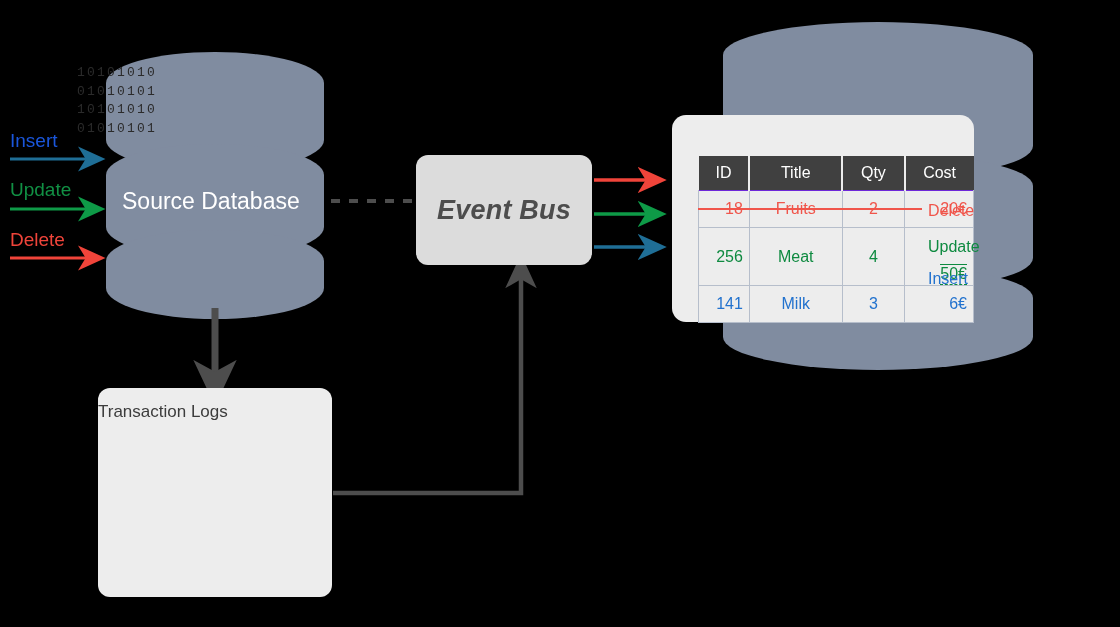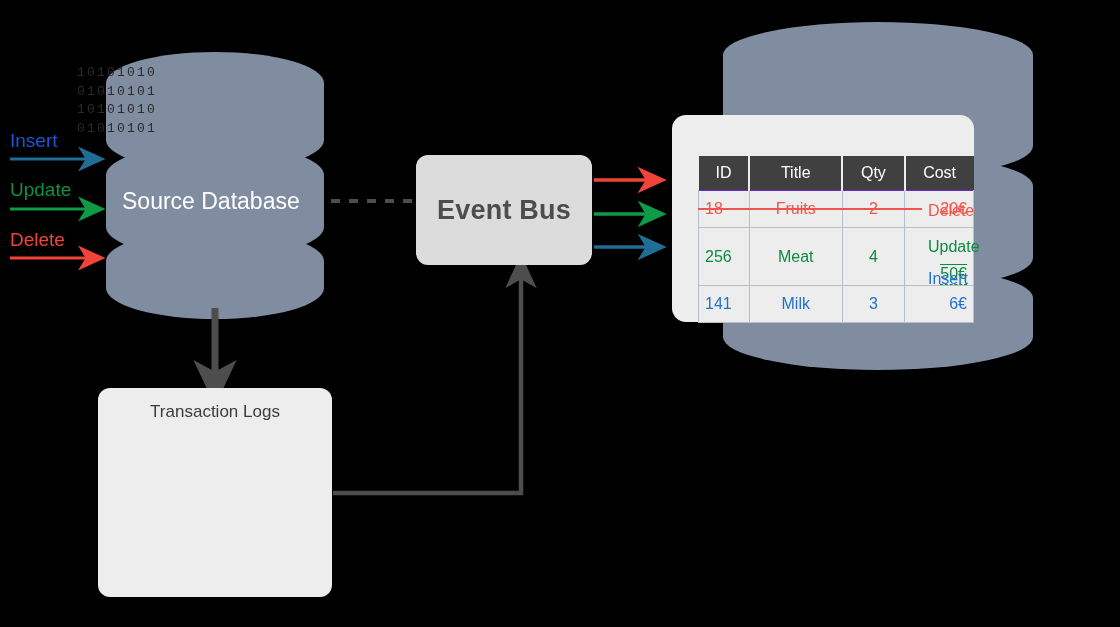--- a/index.html
+++ b/index.html
@@ -56,35 +56,36 @@
     display: flex;
     align-items: center;
     justify-content: center;
   }
   #event-bus-label {
     color: #4D4D4D;
     font-size: 27px;
     font-weight: bold;
     font-family: "Liberation Sans", sans-serif;
     letter-spacing: 0.2px;
+    font-style: italic;
   }
 
   
   #tx-logs-panel {
     position: absolute;
     left: 98px; top: 388px;
     width: 234px; height: 209px;
     background: #EDEDED;
     border-radius: 12px;
   }
   #tx-logs-title {
     position: absolute;
     left: 0; top: 14px;
     width: 234px;
-    text-align: center;
+    text-align: left;
     color: #3C3C3C;
     font-size: 17px;
     font-family: "Liberation Sans", sans-serif;
   }
   #tx-logs-binary {
     position: absolute;
     left: 0; top: 64px;
     width: 234px;
     text-align: center;
     color: #2B2B2B;
@@ -124,21 +125,21 @@
   #record-table th:last-child { border-right: none; }
   #record-table td {
     height: 36px;
     font-size: 16px;
     padding: 0 6px;
     border: 1px solid #B6BECB;
     background: #EDEDED;
   }
   #record-table tbody tr td { border-top: none; }
   #record-table tbody tr:first-child td { border-top: 1px solid #6d28d9; }
-  .col-id    { width: 38px; text-align: left; }
+  .col-id    { width: 38px; text-align: right; }
   .col-title { width: 80px; text-align: center; }
   .col-qty   { width: 50px; text-align: center; }
   .col-cost  { width: 56px; text-align: right; padding-right: 9px; }
   .row-delete td { color: #F0554B; }
   .row-update td { color: #0E8A40; }
   .row-insert td { color: #2272CE; }
 
   
   #delete-strike {
     position: absolute;

